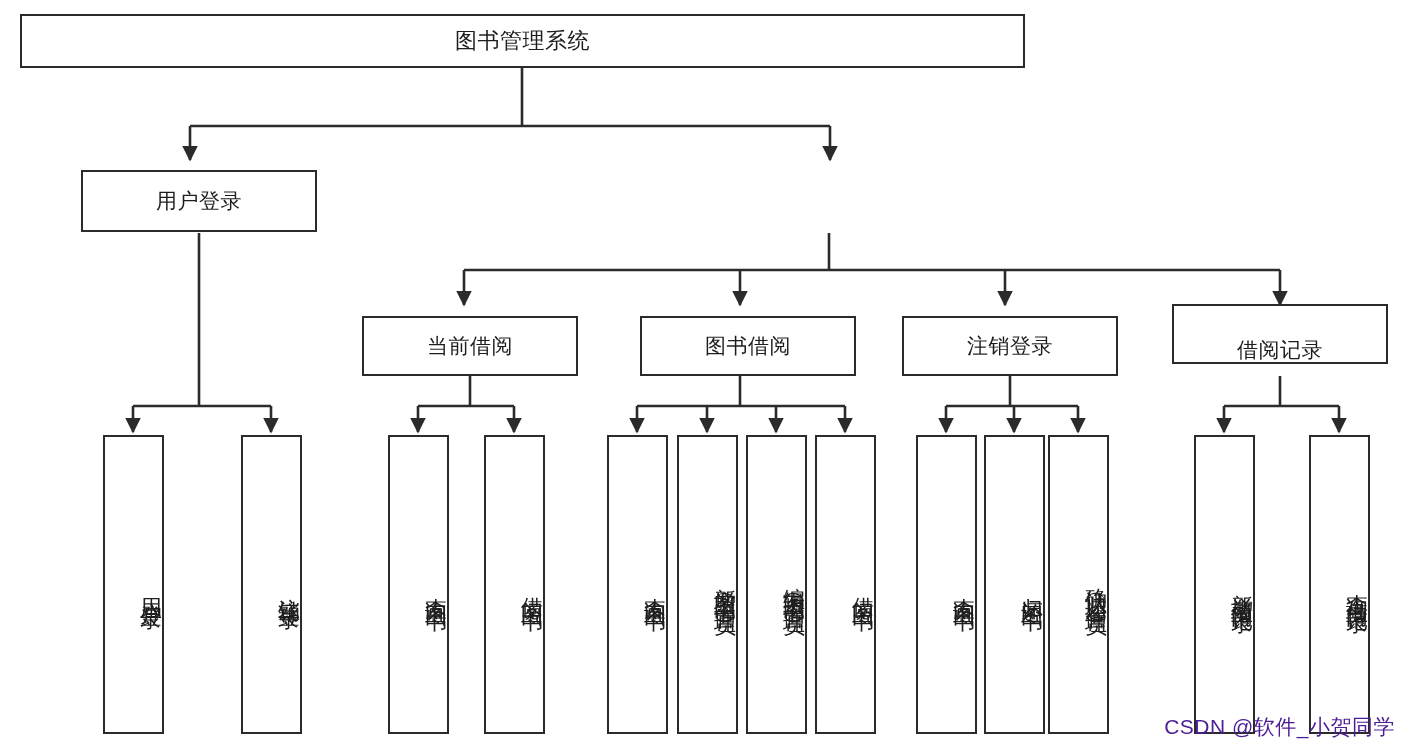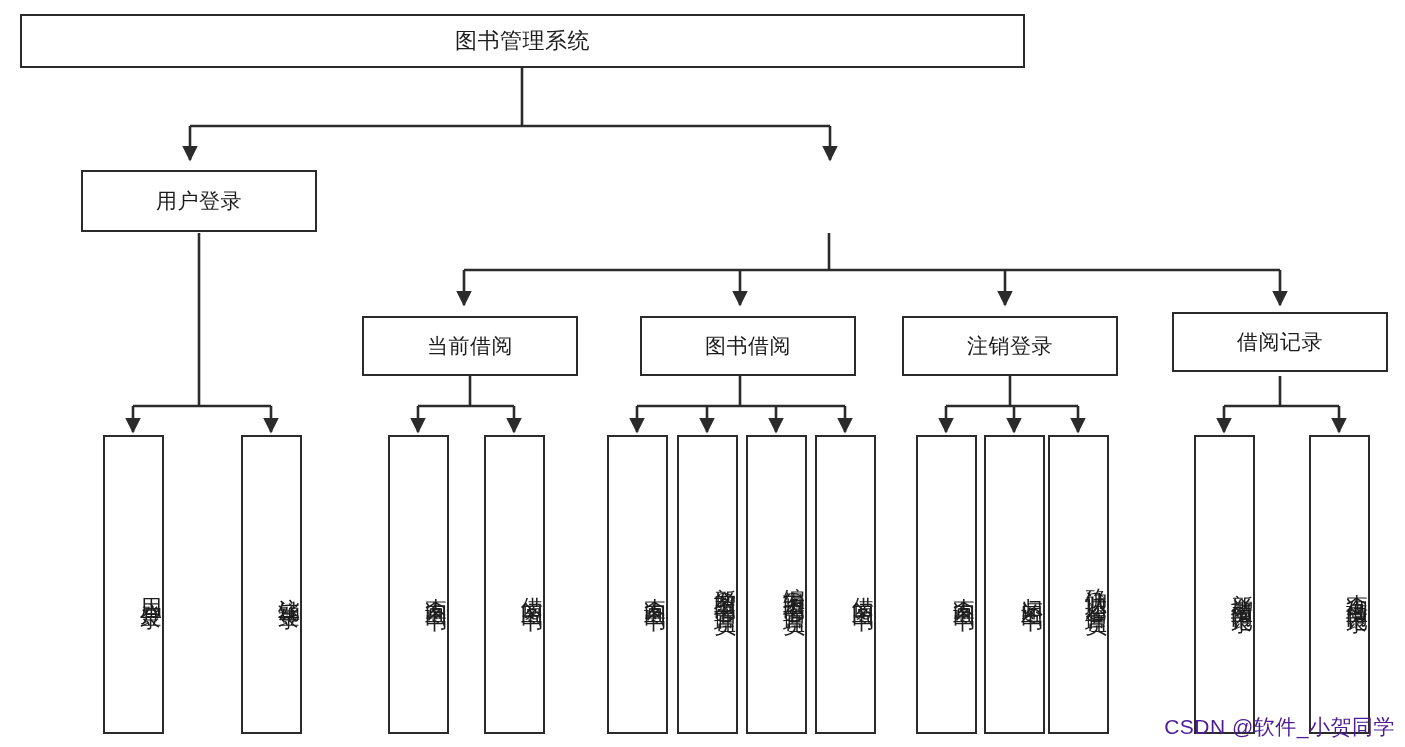--- a/index.html
+++ b/index.html
@@ -139,21 +139,21 @@
 
   <div class="node h-node" style="left:362px; top:316px; width:216px; height:60px;">
     <span class="node-label">当前借阅</span>
   </div>
   <div class="node h-node" style="left:640px; top:316px; width:216px; height:60px;">
     <span class="node-label">图书借阅</span>
   </div>
   <div class="node h-node" style="left:902px; top:316px; width:216px; height:60px;">
     <span class="node-label">注销登录</span>
   </div>
-  <div class="node h-node" style="left:1172px; top:312px; width:216px; height:60px;">
+  <div class="node h-node" style="left:1172px; top:304px; width:216px; height:60px;align-items:flex-end;">
     <span class="node-label">借阅记录</span>
   </div>
 
   <div class="node leaf" style="left:103px; top:435px; width:61px; height:299px;">
     <span class="node-label">用户登录</span>
   </div>
   <div class="node leaf" style="left:241px; top:435px; width:61px; height:299px;">
     <span class="node-label">注销登录</span>
   </div>
 

